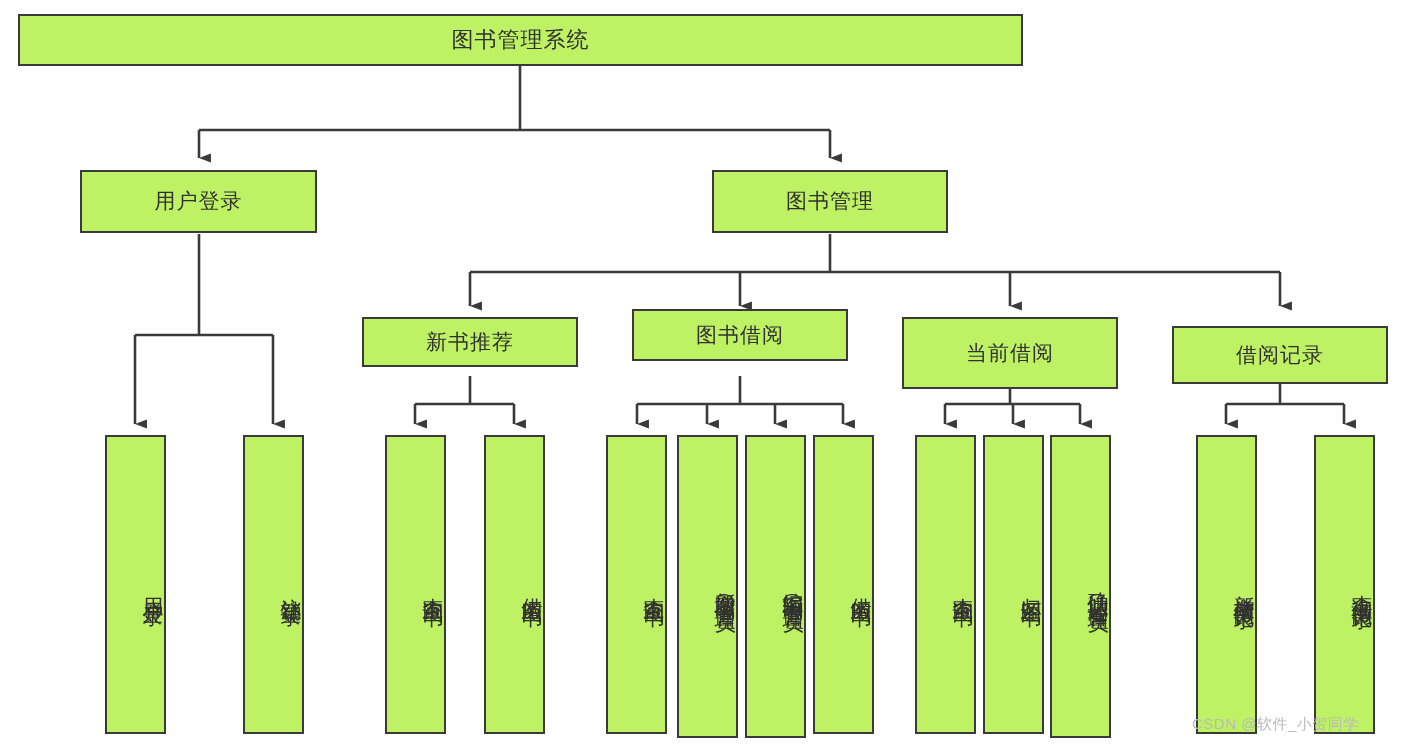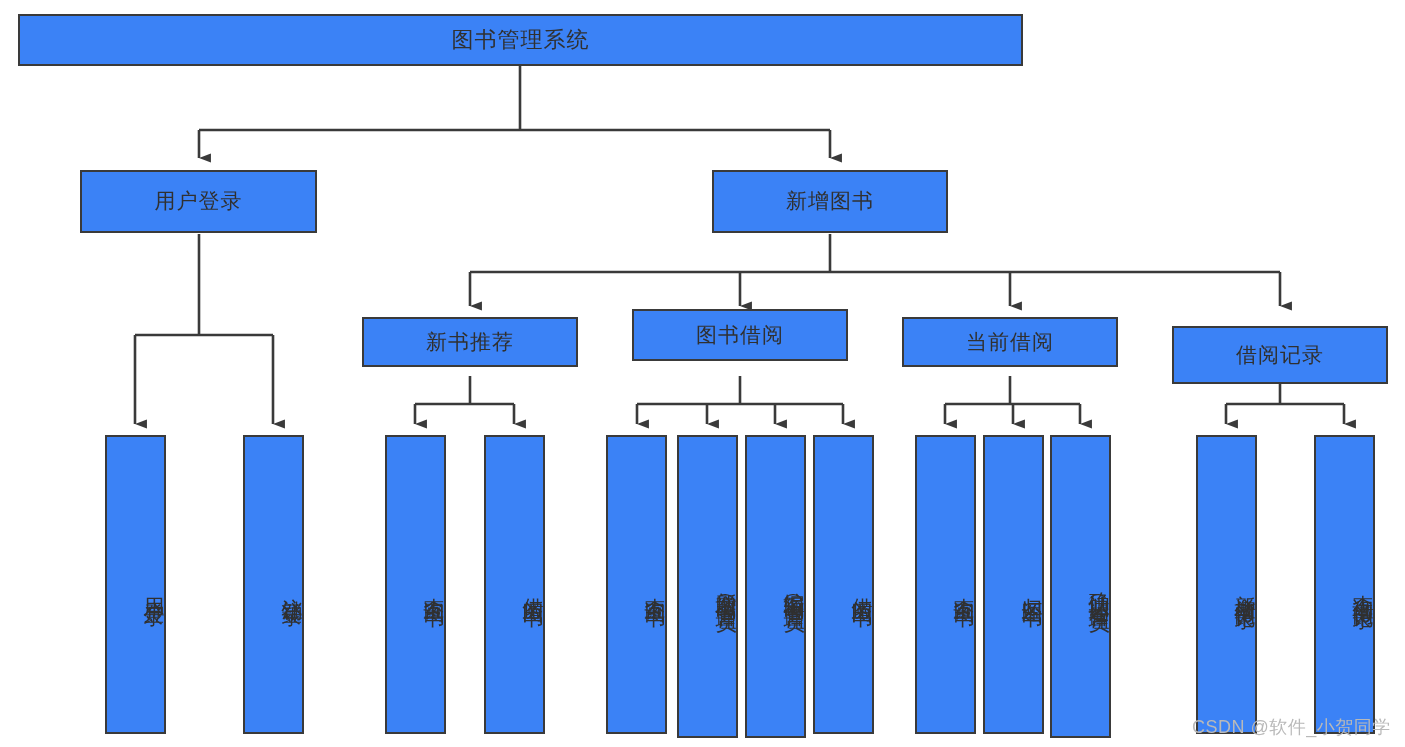--- a/index.html
+++ b/index.html
@@ -18,28 +18,27 @@
   svg.wires{
     position:absolute;
     left:0; top:0;
     width:1405px; height:747px;
     pointer-events:none;
   }
   .node{
     position:absolute;
     box-sizing:border-box;
     border:2.5px solid #3a3a3a;
-    background:#3b82f6;
+    background:#bef264;
     display:flex;
     align-items:center;
     justify-content:center;
     text-align:left;
     color:#303030;
     line-height:1.18;
-    font-family:Liberation Serif, serif;
   }
   .node.h{
     font-size:21px;
     letter-spacing:1px;
   }
   .node.root{
     font-size:22px;
     letter-spacing:1px;
   }
   .node.v{
@@ -52,21 +51,21 @@
     justify-content:center;
     line-height:1.0;
   }
   .node.v .vtxt{
     writing-mode:vertical-rl;
     text-orientation:upright;
     white-space:nowrap;
   }
   .watermark{
     position:absolute;
-    font-size:18px;
+    font-size:15px;
     color:#b9b9b9;
     letter-spacing:0.5px;
     white-space:nowrap;
     user-select:none;
   }
 </style>
 </head>
 <body>
 
 <div id="canvas">
@@ -123,32 +122,32 @@
 
   <div class="node root" style="left:18px; top:14px; width:1005px; height:52px;">
     <span>图书管理系统</span>
   </div>
 
   <div class="node h" style="left:80px; top:170px; width:237px; height:63px;">
     <span>用户登录</span>
   </div>
 
   <div class="node h" style="left:712px; top:170px; width:236px; height:63px;">
-    <span>新增图书</span>
+    <span>图书管理</span>
   </div>
 
   <div class="node h" style="left:362px; top:317px; width:216px; height:50px;">
     <span>新书推荐</span>
   </div>
 
   <div class="node h" style="left:632px; top:309px; width:216px; height:52px;">
     <span>图书借阅</span>
   </div>
 
-  <div class="node h" style="left:902px; top:317px; width:216px; height:50px;">
+  <div class="node h" style="left:902px; top:317px; width:216px; height:72px;">
     <span>当前借阅</span>
   </div>
 
   <div class="node h" style="left:1172px; top:317px; width:216px; height:58px;margin-top:9px;">
     <span>借阅记录</span>
   </div>
 
   <div class="node v" style="left:105px; top:435px; width:61px; height:299px;">
     <span class="vtxt">用户登录</span>
   </div>

